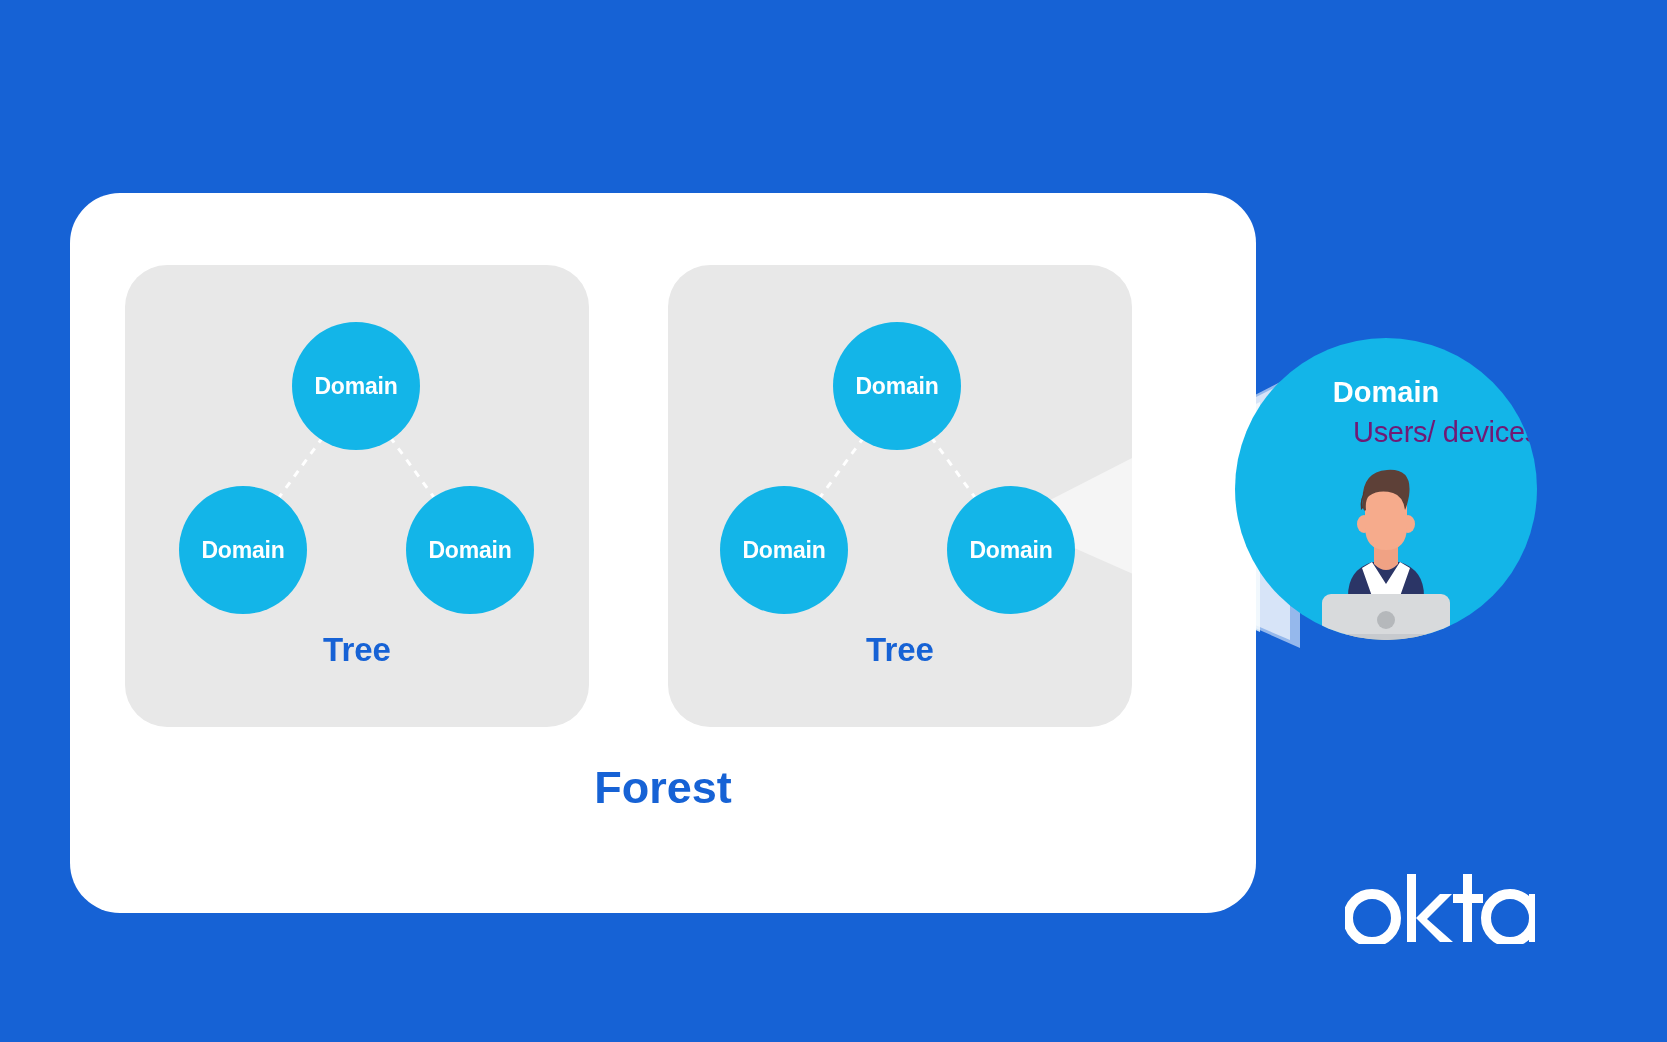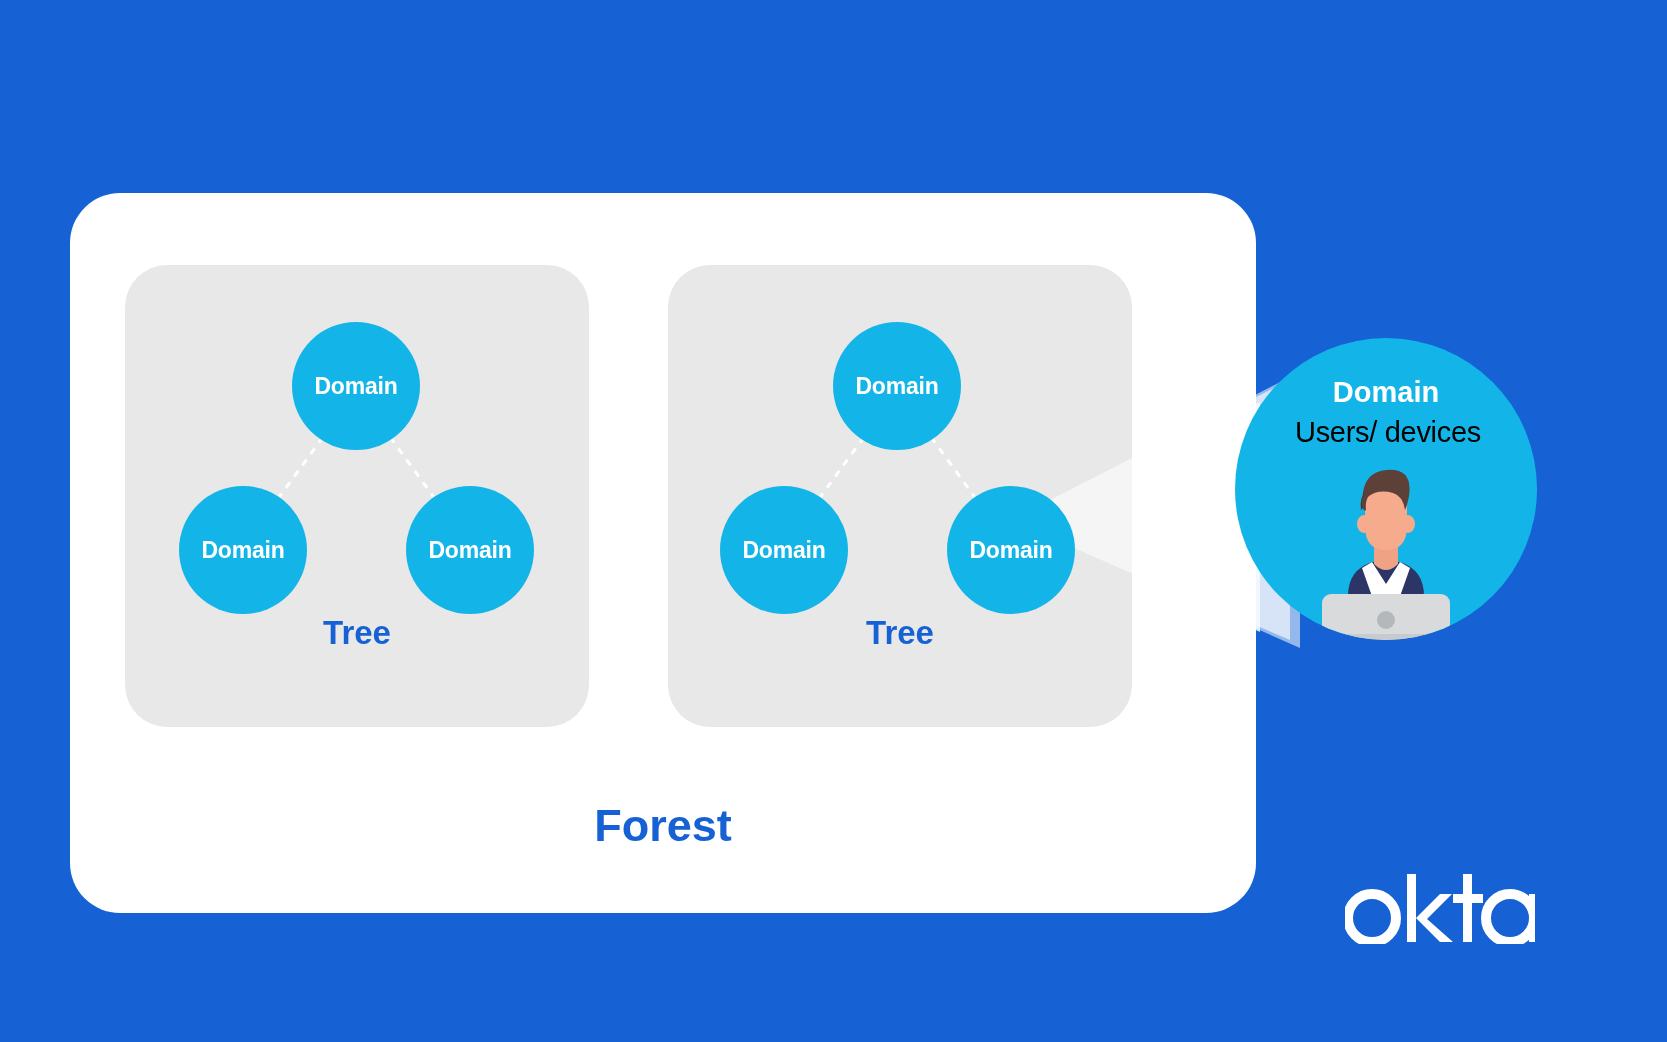--- a/index.html
+++ b/index.html
@@ -102,34 +102,34 @@
     left: 0;
     top: 0;
     width: 1667px;
     height: 1042px;
     pointer-events: none;
   }
 
   
   .tree-label {
     position: absolute;
-    top: 614px;
+    top: 631px;
     width: 464px;
     text-align: center;
     color: #1662d5;
     font-size: 33px;
     font-weight: bold;
   }
   .tree-label.left  { left: 125px; }
   .tree-label.right { left: 668px; }
 
   .forest-label {
     position: absolute;
     left: 70px;
-    top: 800px;
+    top: 762px;
     width: 1186px;
     text-align: center;
     color: #1662d5;
     font-size: 45px;
     font-weight: bold;
   }
 
   
   .callout-circle {
     position: absolute;
@@ -149,22 +149,22 @@
     text-align: center;
     color: #ffffff;
     font-size: 29px;
     font-weight: bold;
   }
   .callout-sub {
     position: absolute;
     left: 2px;
     top: 78px;
     width: 302px;
-    text-align: center;
-    color: #000000;
+    text-align: right;
+    color: #701a75;
     font-size: 29px;
     font-weight: normal;
     letter-spacing: -0.3px;
   }
   .person-art {
     position: absolute;
     left: 51px;
     top: 120px;
     width: 200px;
     height: 182px;

